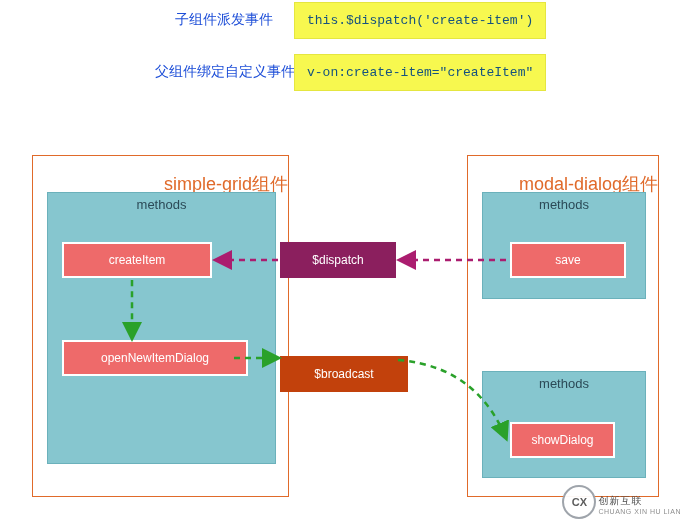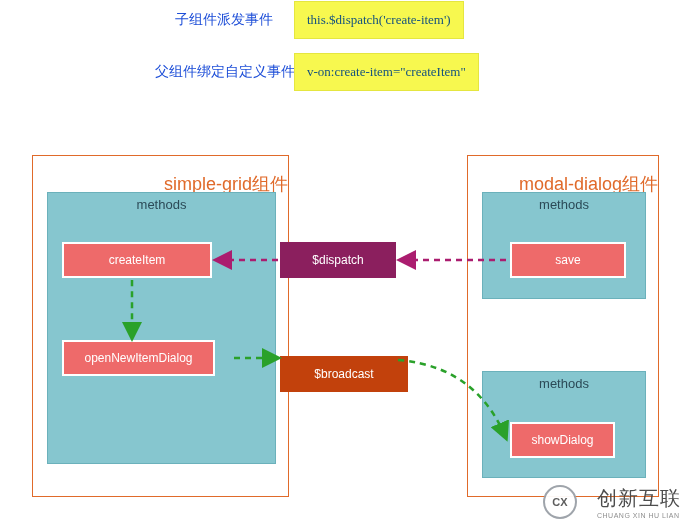--- a/index.html
+++ b/index.html
@@ -1,21 +1,21 @@
 <!DOCTYPE html>
 <html><head>
 <meta charset="utf-8">
 <style>
 html,body{margin:0;padding:0;background:#fff;font-family:"Microsoft YaHei","PingFang SC",Arial,sans-serif}
 #stage{position:relative;width:689px;height:525px}
 
 
 .top-row{position:absolute;left:0;right:0;display:flex;align-items:center}
 .top-label{font-size:14px;color:#1d4ed8}
-.code-box{background:#f7f84f;color:#15527f;font-family:Liberation Serif, serif;font-size:13px;padding:10px 12px;border:1px solid #e5e640}
+.code-box{background:#f7f84f;color:#15527f;font-family:Liberation Mono, monospace;font-size:13px;padding:10px 12px;border:1px solid #e5e640}
 #row1{top:20px}
 #row1 .top-label{position:absolute;left:175px}
 #row1 .code-box{position:absolute;left:294px}
 #row2{top:72px}
 #row2 .top-label{position:absolute;left:155px}
 #row2 .code-box{position:absolute;left:294px}
 
 
 .comp{position:absolute;border:1px solid #e06a2a;background:#fff}
 .comp-title{position:absolute;top:16px;width:100%;text-align:right;font-size:18px;color:#e06a2a}
@@ -28,35 +28,35 @@
 .panel-title{position:absolute;top:4px;width:100%;text-align:center;font-size:13px;color:#2b4a57}
 #panelL{left:14px;top:36px;width:227px;height:270px}
 #panelR1{left:14px;top:36px;width:162px;height:105px}
 #panelR2{left:14px;top:215px;width:162px;height:105px}
 
 
 .btn,.msg{position:absolute;color:#fff;text-align:left;font-size:12px;display:flex;align-items:center;justify-content:center;box-sizing:border-box}
 .btn{background:#ee6a6a;border:2px solid #fff;height:36px}
 
 #btnCreate{left:62px;top:242px;width:150px}
-#btnOpen  {left:62px;top:340px;width:153px}
+#btnOpen  {left:62px;top:340px;width:186px}
 #btnSave  {left:510px;top:242px;width:116px}
 #btnShow  {left:510px;top:422px;width:105px}
 
 
 #msgDispatch{left:280px;top:242px;width:116px;height:36px;background:#8b1f5e}
 #msgBroadcast{left:280px;top:356px;width:128px;height:36px;background:#c2410c}
 
 
 #arrows{position:absolute;left:0;top:0;width:689px;height:525px;pointer-events:none}
 
 
-#wm{position:absolute;right:8px;bottom:6px;display:flex;align-items:center;gap:20px;opacity:.95}
+#wm{position:absolute;right:8px;bottom:6px;display:flex;align-items:center;gap:2px;opacity:.95}
 #wm .circ{width:30px;height:30px;border:2px solid #9aa0a7;border-radius:50%;display:flex;align-items:center;justify-content:center;font-size:11px;color:#555;background:#fff;font-weight:bold}
-#wm .txt{font-size:20px;color:#444;letter-spacing:1px}
+#wm .txt{font-size:10px;color:#444;letter-spacing:1px}
 #wm .sub{font-size:7px;color:#888;letter-spacing:.5px;display:block}
 </style>
 </head>
 <body>
 
 <div id="stage">
 
   <div class="top-row" id="row1">
     <span class="top-label">子组件派发事件</span>
     <span class="code-box">this.$dispatch('create-item')</span>

